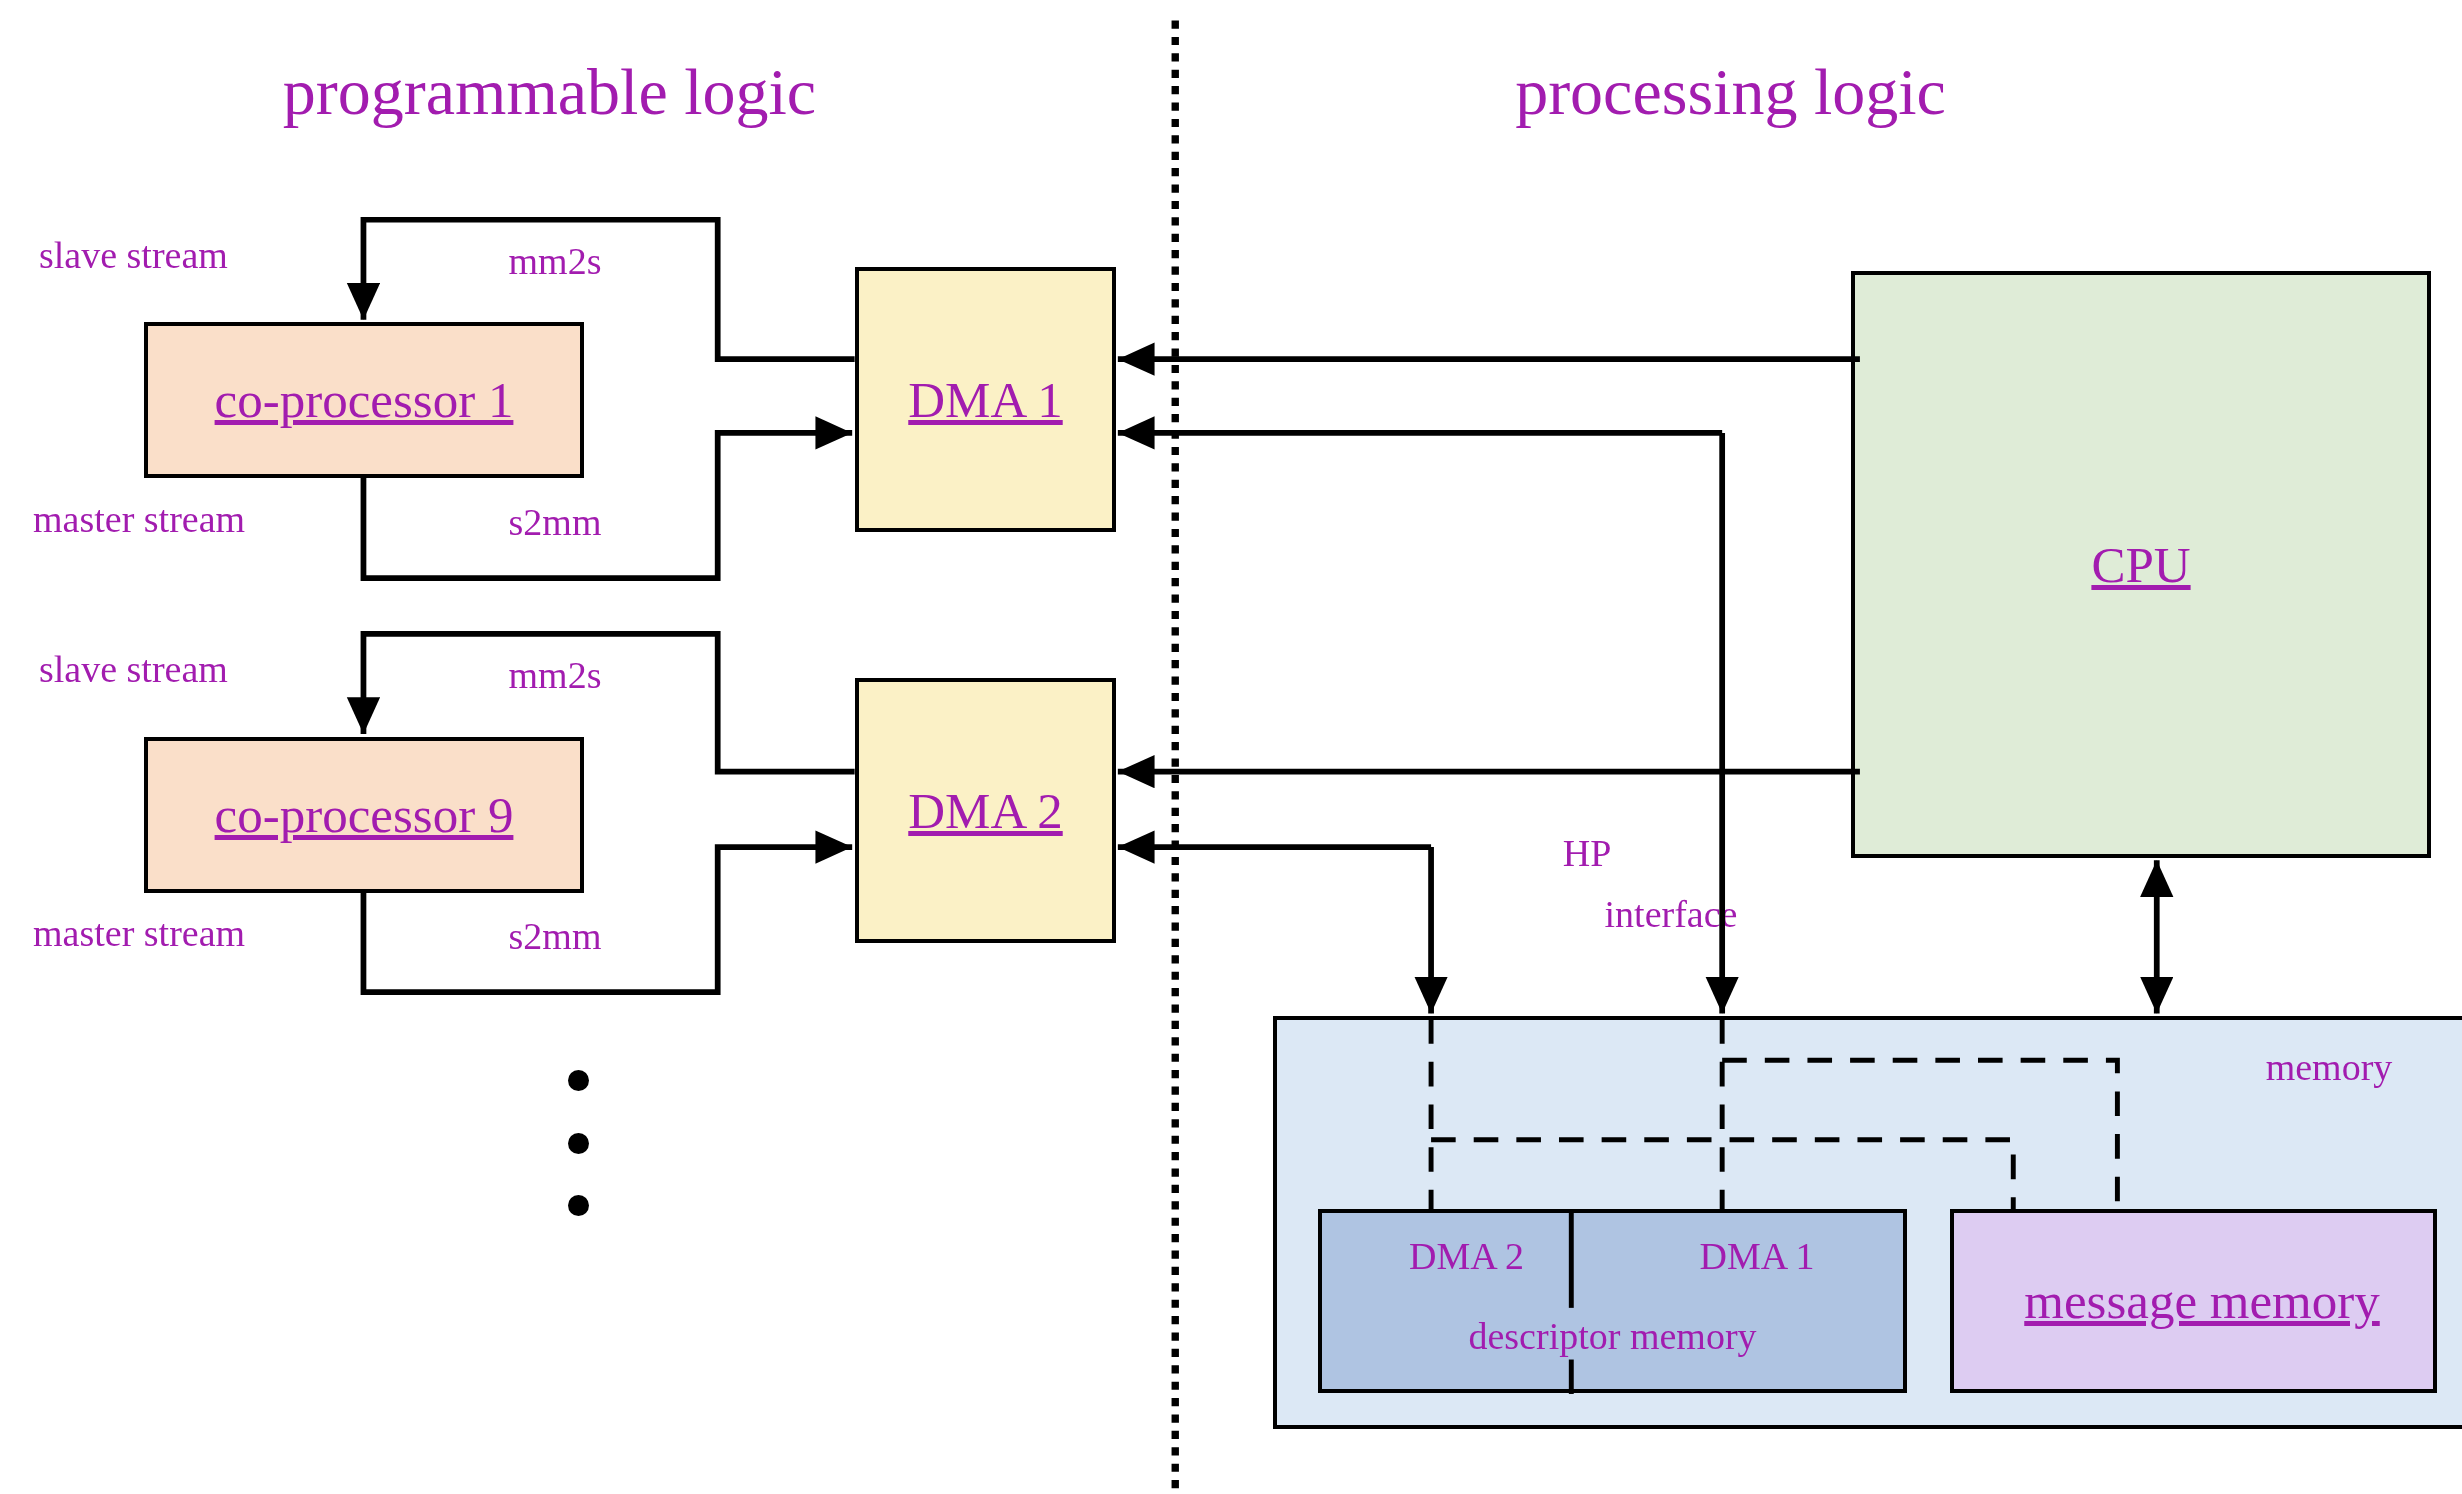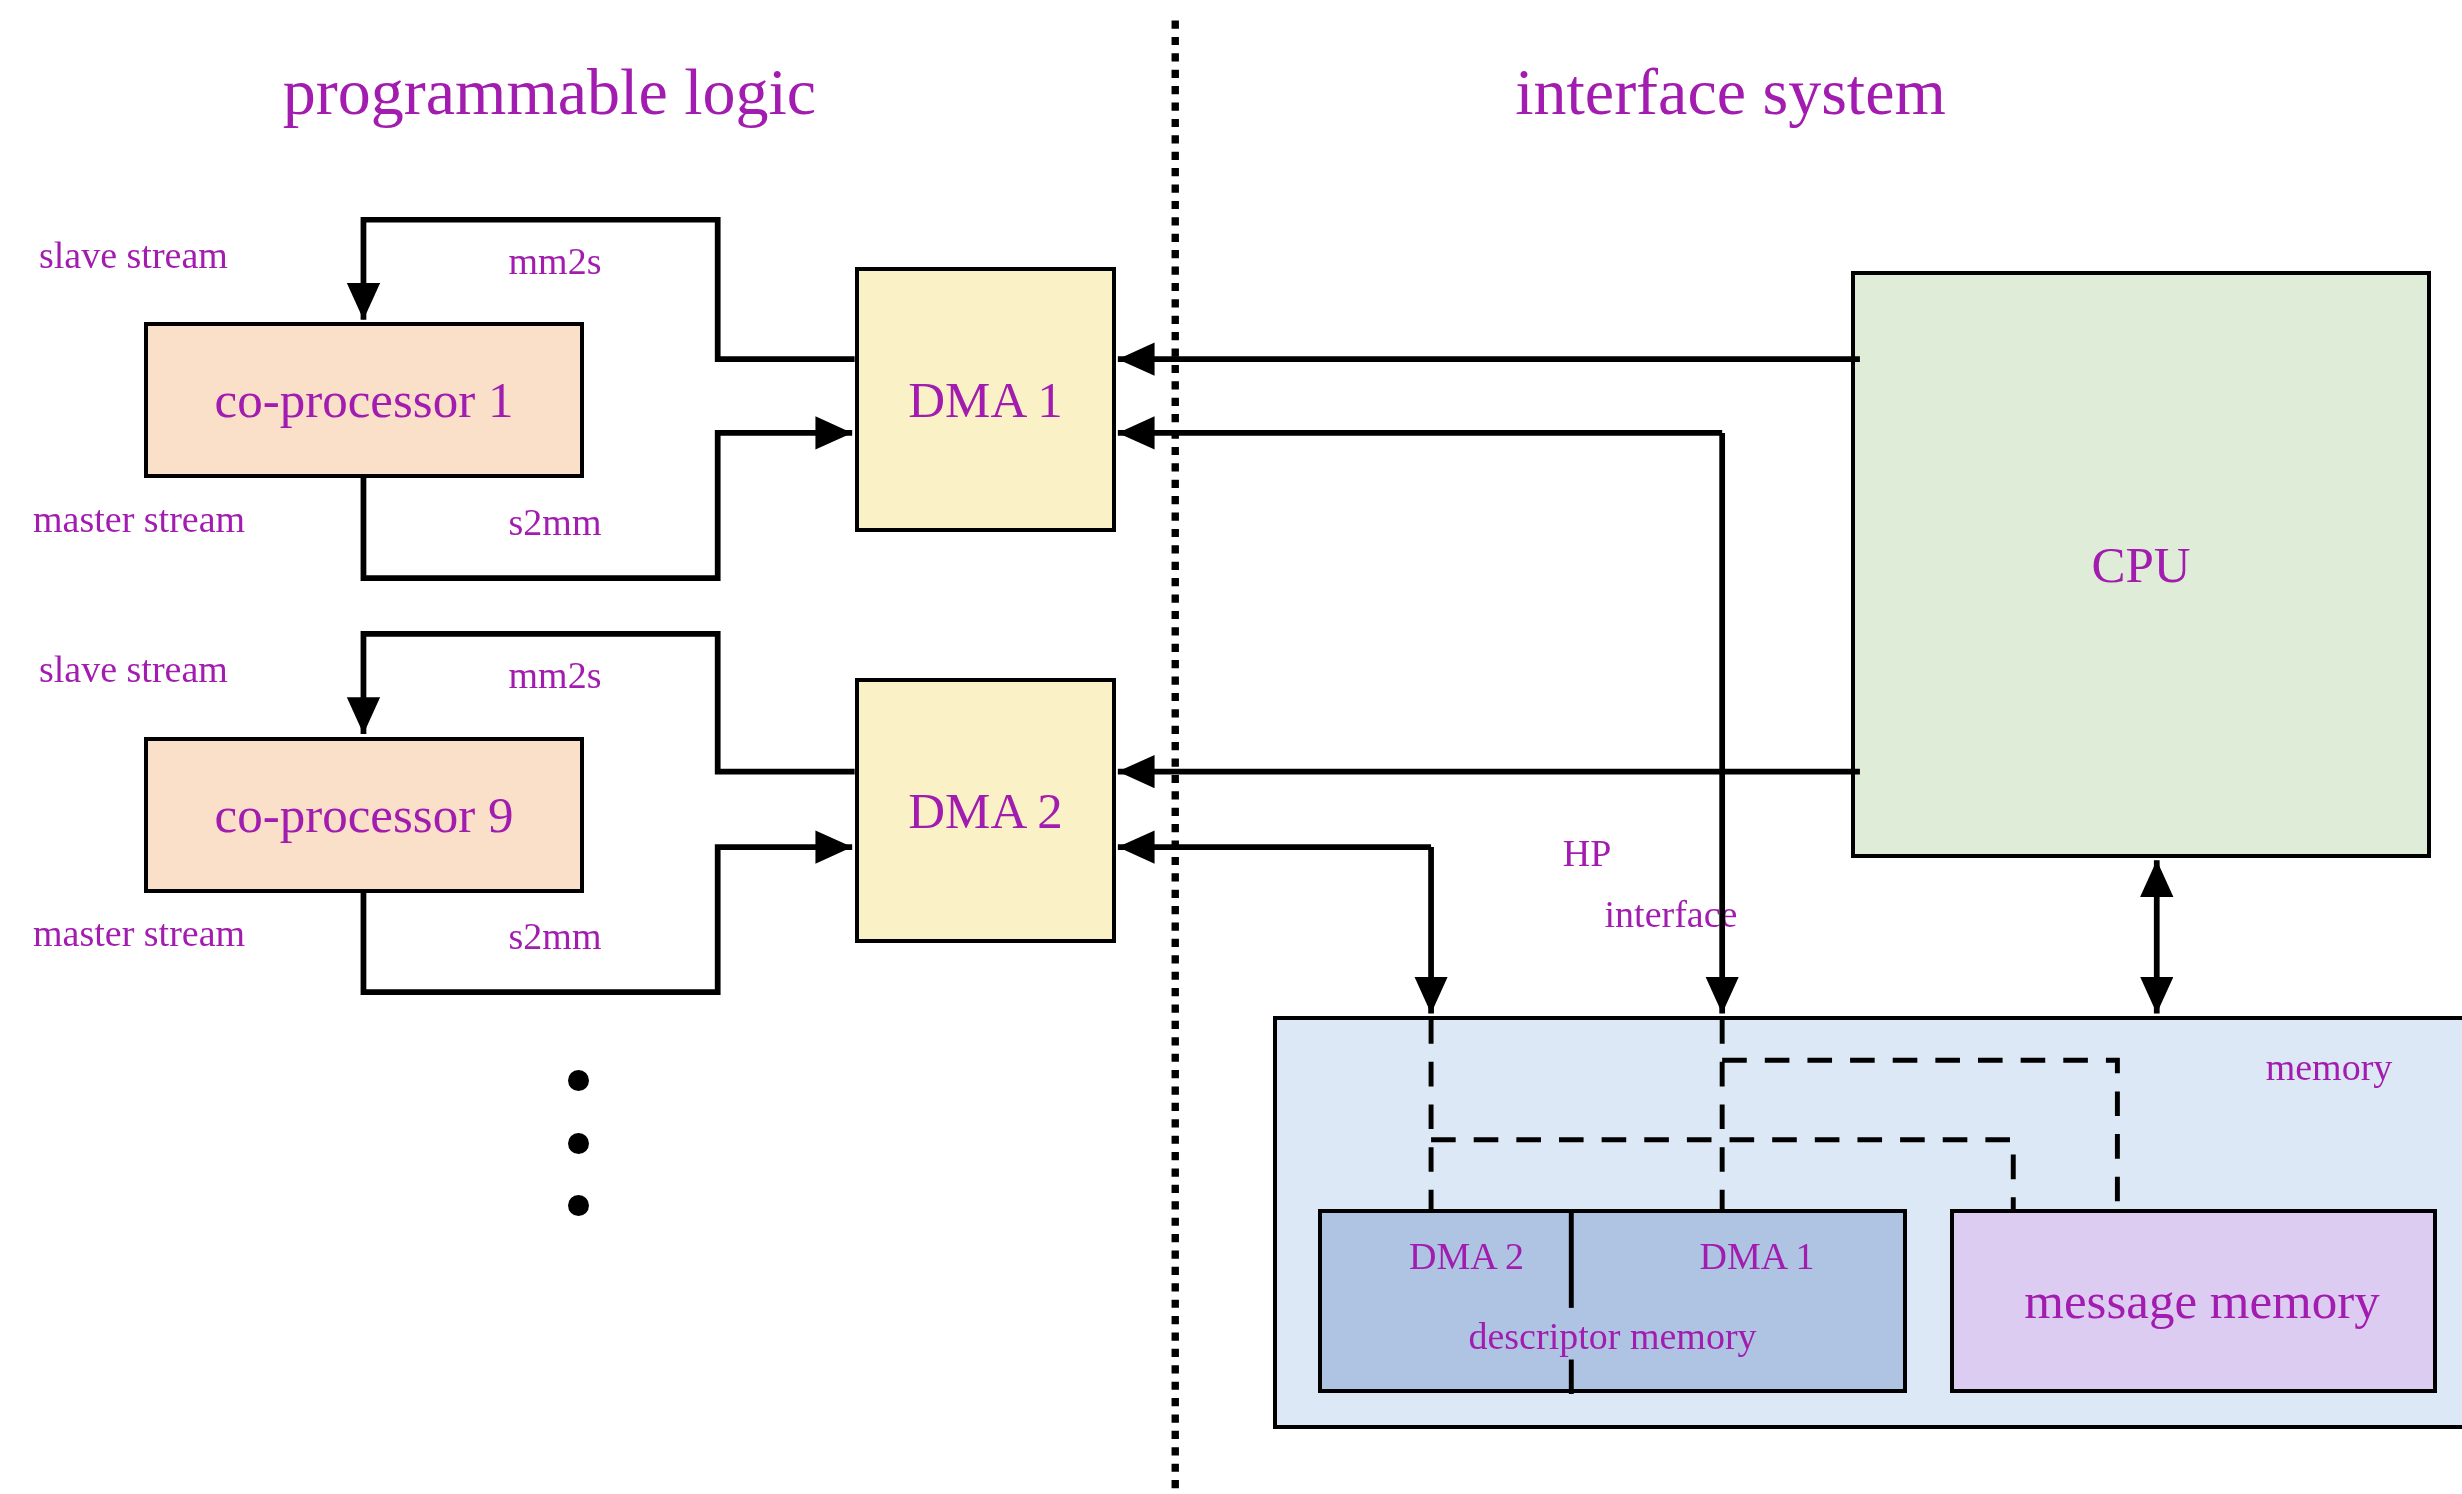--- a/index.html
+++ b/index.html
@@ -20,21 +20,21 @@
   .innerbox{
     position:absolute;
     border:4.1px solid #000;
     box-sizing:border-box;
   }
   .label{
     position:absolute;
     font-size:38px;line-height:1.1;
     white-space:nowrap;
   }
-  .boxlabel{font-size:51px;white-space:nowrap;}
+  .boxlabel{font-size:51px;white-space:nowrap;text-decoration:underline;}
   .title{
     position:absolute;
     font-size:66px;line-height:1.1;
     text-align:center;white-space:nowrap;
   }
   .center{text-align:center;}
   svg.overlay{
     position:absolute;left:0;top:0;width:2462px;height:1494px;
     pointer-events:none;
   }
@@ -46,21 +46,21 @@
     position:absolute;width:21.3px;height:21.3px;border-radius:50%;
     background:#000;
   }
 </style>
 </head>
 <body>
 
 <div class="canvas">
 
   <div class="title" style="left:205px;top:56px;width:689px;">programmable logic</div>
-  <div class="title" style="left:1386px;top:56px;width:689px;">interface system</div>
+  <div class="title" style="left:1386px;top:56px;width:689px;">processing logic</div>
 
   <div class="box" style="left: 144px; top: 322px; width: 440px; height: 156px; background-color: rgb(250, 223, 201);">
     <span class="boxlabel">co-processor 1</span>
   </div>
 
   <div class="box" style="left: 144px; top: 737px; width: 440px; height: 156px; background-color: rgb(250, 223, 201);">
     <span class="boxlabel">co-processor 9</span>
   </div>
 
   <div class="box" style="left: 855px; top: 267px; width: 261px; height: 265px; background-color: rgb(251, 241, 198);">

